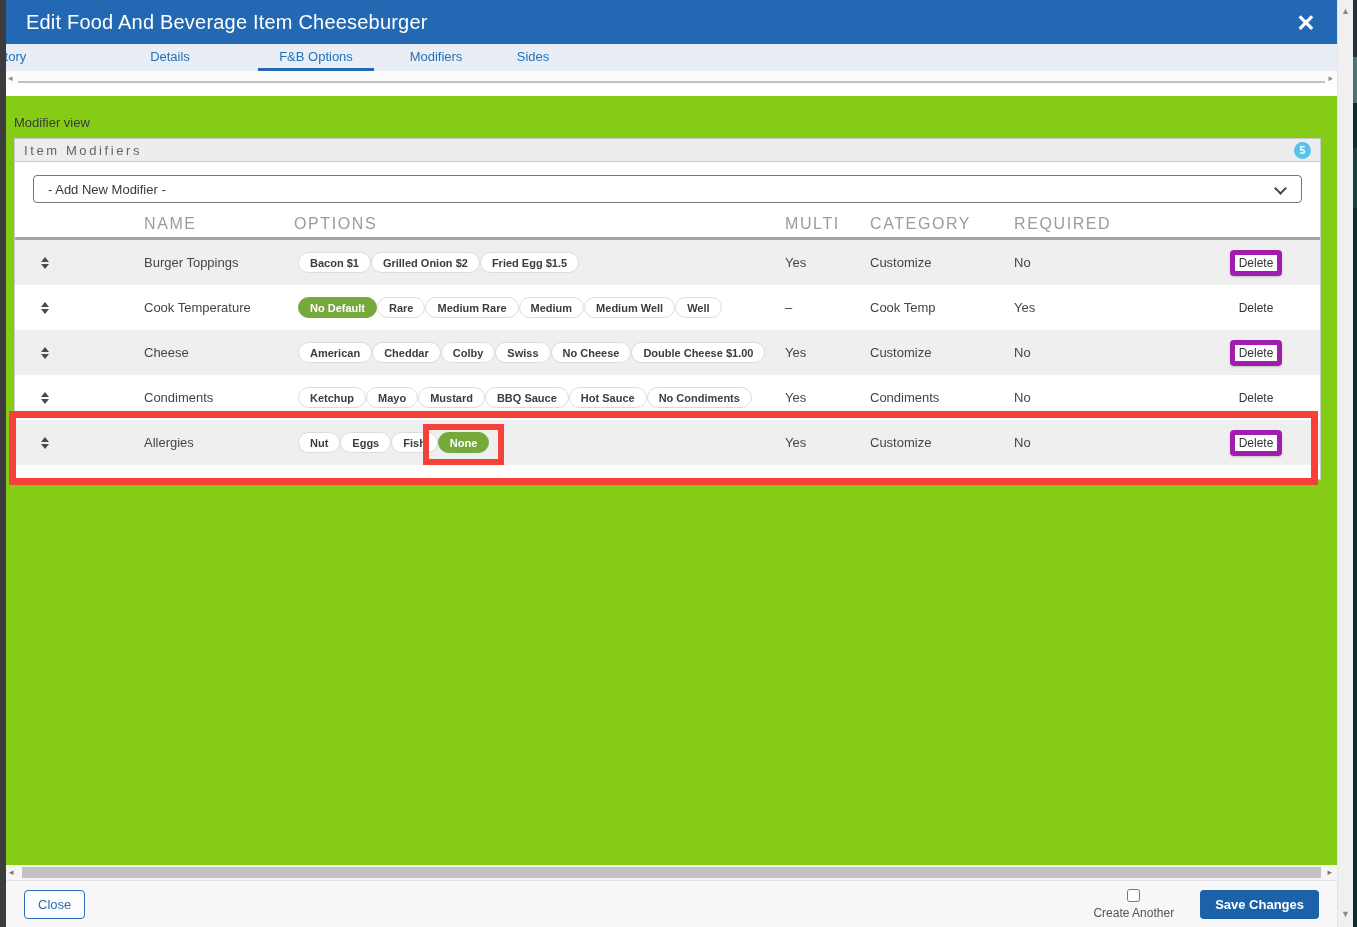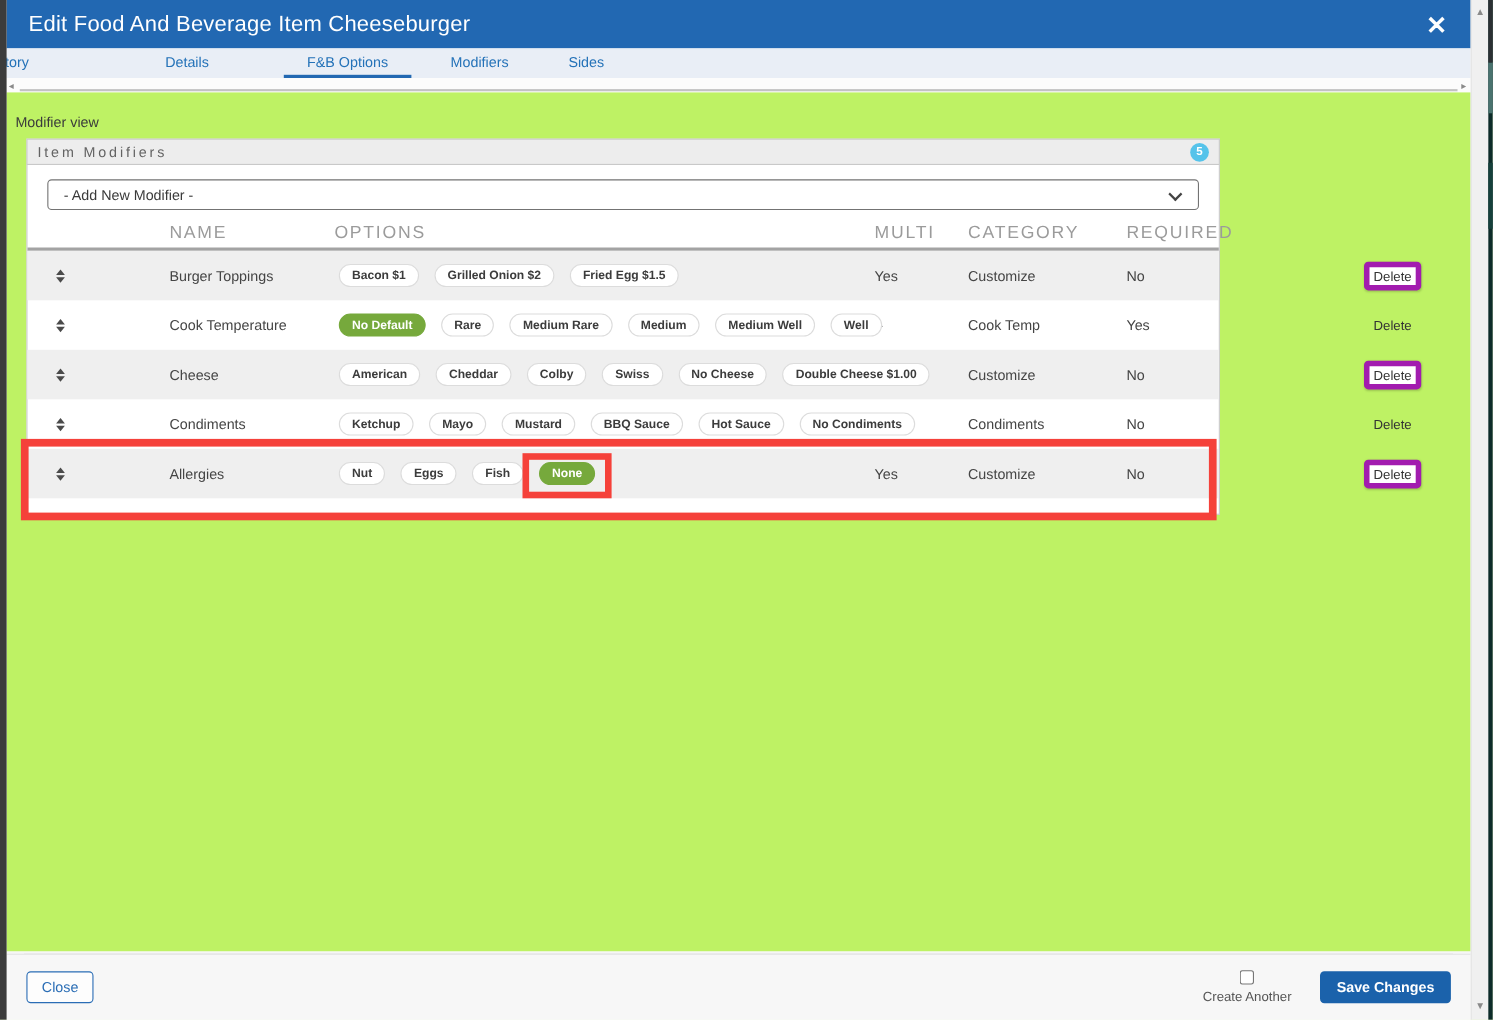--- a/index.html
+++ b/index.html
@@ -37,64 +37,64 @@
   .tab:nth-of-type(4){ left:430px; }
   .tab:nth-of-type(5){ left:527px; }
   .tab-underline { position:absolute; left:252px; bottom:0; width:116px; height:3px; background:#2268b2; }
 
   .tab-scrollbar { position:relative; height:13px; background:#fcfcfc; }
   .tab-scrollbar .bar { position:absolute; left:12px; right:12px; bottom:1px; height:2px; background:#c2c2c2; }
   .tab-scrollbar .arr { position:absolute; bottom:0; font-size:9px; color:#8a8a8a; line-height:12px; }
   .tab-scrollbar .left { left:2px; }
   .tab-scrollbar .right { right:4px; }
 
-  .content { position:absolute; top:84px; left:0; width:100%; bottom:62px; background:#bef264; }
+  .content { position:absolute; top:96px; left:0; width:100%; bottom:62px; background:#84cc16; }
   .section-label { margin:19px 0 8px 8px; font-size:13px; color:#3b3b3b; }
 
-  .panel { margin-left:18px; width:1085px; }
+  .panel { margin-left:8px; width:1307px; }
   .panel-header { height:24px; background:#ededed; border:1px solid #c9c9c9; display:flex; align-items:center; padding:0 9px; }
   .panel-title { font-size:13px; letter-spacing:2.6px; color:#636363; }
   .panel-badge { margin-left:auto; width:17px; height:17px; border-radius:50%; background:#55c3ea; color:#fff; font-size:10.5px; font-weight:700; display:flex; align-items:center; justify-content:center; }
 
   .panel-body { border:1px solid #c9c9c9; border-top:none; padding:13px 0 14px; position:relative; background:#fff; }
 
   .add-select { margin:0 18px 12px; height:28px; border:1px solid #737373; border-radius:4px; background:#fff; display:flex; align-items:center; padding:0 14px; font-size:13px; color:#3a3a3a; position:relative; cursor:pointer; }
   .add-select .chev { position:absolute; right:16px; top:8px; width:9px; height:9px; border-right:2.5px solid #444; border-bottom:2.5px solid #444; transform:rotate(45deg); }
 
   .tgrid { display:grid; grid-template-columns:60px 219px 491px 85px 144px 216px 1fr; align-items:center; }
   .thead { height:25px; border-bottom:3px solid #a3a3a3; font-size:16px; letter-spacing:1.6px; color:#9b9b9b; align-items:start; }
   .thead .h-name { padding-left:69px; }
 
   .trow { height:45px; font-size:13px; color:#454545; position:relative; }
   .trow:nth-child(odd) { background:#efefef; }
   .c-handle { display:flex; justify-content:center; }
   .sort-handle { display:flex; flex-direction:column; align-items:center; gap:2px; cursor:grab; padding:3px; }
   .sort-handle .tri-up { width:0; height:0; border-left:4px solid transparent; border-right:4px solid transparent; border-bottom:5px solid #4a4a4a; }
   .sort-handle .tri-dn { width:0; height:0; border-left:4px solid transparent; border-right:4px solid transparent; border-top:5px solid #4a4a4a; }
   .c-name { padding-left:69px; }
-  .c-chips { padding-left:4px; display:flex; align-items:flex-end; gap:14px; }
+  .c-chips { padding-left:4px; display:flex; align-items:flex-end; }
 
   .chip { display:inline-flex; align-items:center; height:21px; padding:0 11px; border-radius:11px; background:#fff; border:1px solid #dcdcdc; font-size:11px; font-weight:700; color:#3c3c3c; white-space:nowrap; position:relative; cursor:pointer; }
   .chip.green { background:#76a93c; border-color:#76a93c; color:#fff; }
   .chip .chip-ring { position:absolute; left:-16px; right:-16px; top:-9px; bottom:-13px; border:6px solid #f5413a; z-index:7; pointer-events:none; }
 
   .delete-btn { width:52px; height:26px; border-radius:4px; background:#fff; border:5px solid #a21caf; box-shadow:0 1px 2px rgba(0,0,0,.18); font-size:12px; color:#333; font-family:Liberation Sans, sans-serif; cursor:pointer; }
   .trow:nth-child(even) .delete-btn { border-color:transparent; box-shadow:none; background:transparent; }
 
   .row-ring { position:absolute; left:-6px; right:2px; top:-9px; bottom:-20px; border:7px solid #f5413a; z-index:6; pointer-events:none; }
 
   
   .hscroll { position:absolute; bottom:47px; left:0; width:100%; height:15px; background:#f6f6f6; }
   .hscroll .thumb { position:absolute; left:16px; right:16px; top:2px; height:11px; background:#c2c2c2; }
   .hscroll .arr { position:absolute; top:1px; font-size:9px; color:#777; line-height:13px; }
   .hscroll .left { left:3px; }
   .hscroll .right { right:5px; }
 
   
-  .footer { position:absolute; bottom:0; left:0; width:100%; height:60px; background:#f7f7f7; border-top:1px solid #e3e3e3; display:flex; align-items:center; padding:0 18px; }
+  .footer { position:absolute; bottom:0; left:0; width:100%; height:47px; background:#f7f7f7; border-top:1px solid #e3e3e3; display:flex; align-items:center; padding:0 18px; }
   .close-btn { padding:6px 13px; border:1px solid #2a6db5; border-radius:4px; background:#fdfdfd; color:#2a6db5; font-size:13px; font-family:inherit; cursor:pointer; }
   .footer-right { margin-left:auto; display:flex; align-items:center; }
   .create-another { display:flex; align-items:center; gap:4px;flex-direction:column; }
   .create-another input { width:13px; height:13px; }
   .create-another label { font-size:12px; color:#555; }
   .save-btn { margin-left:26px; padding:0 15px; height:29px; background:#1b62ab; border:none; border-radius:4px; color:#fff; font-size:13px; font-weight:700; font-family:inherit; cursor:pointer; }
 </style>
 </head>
 <body>
 

